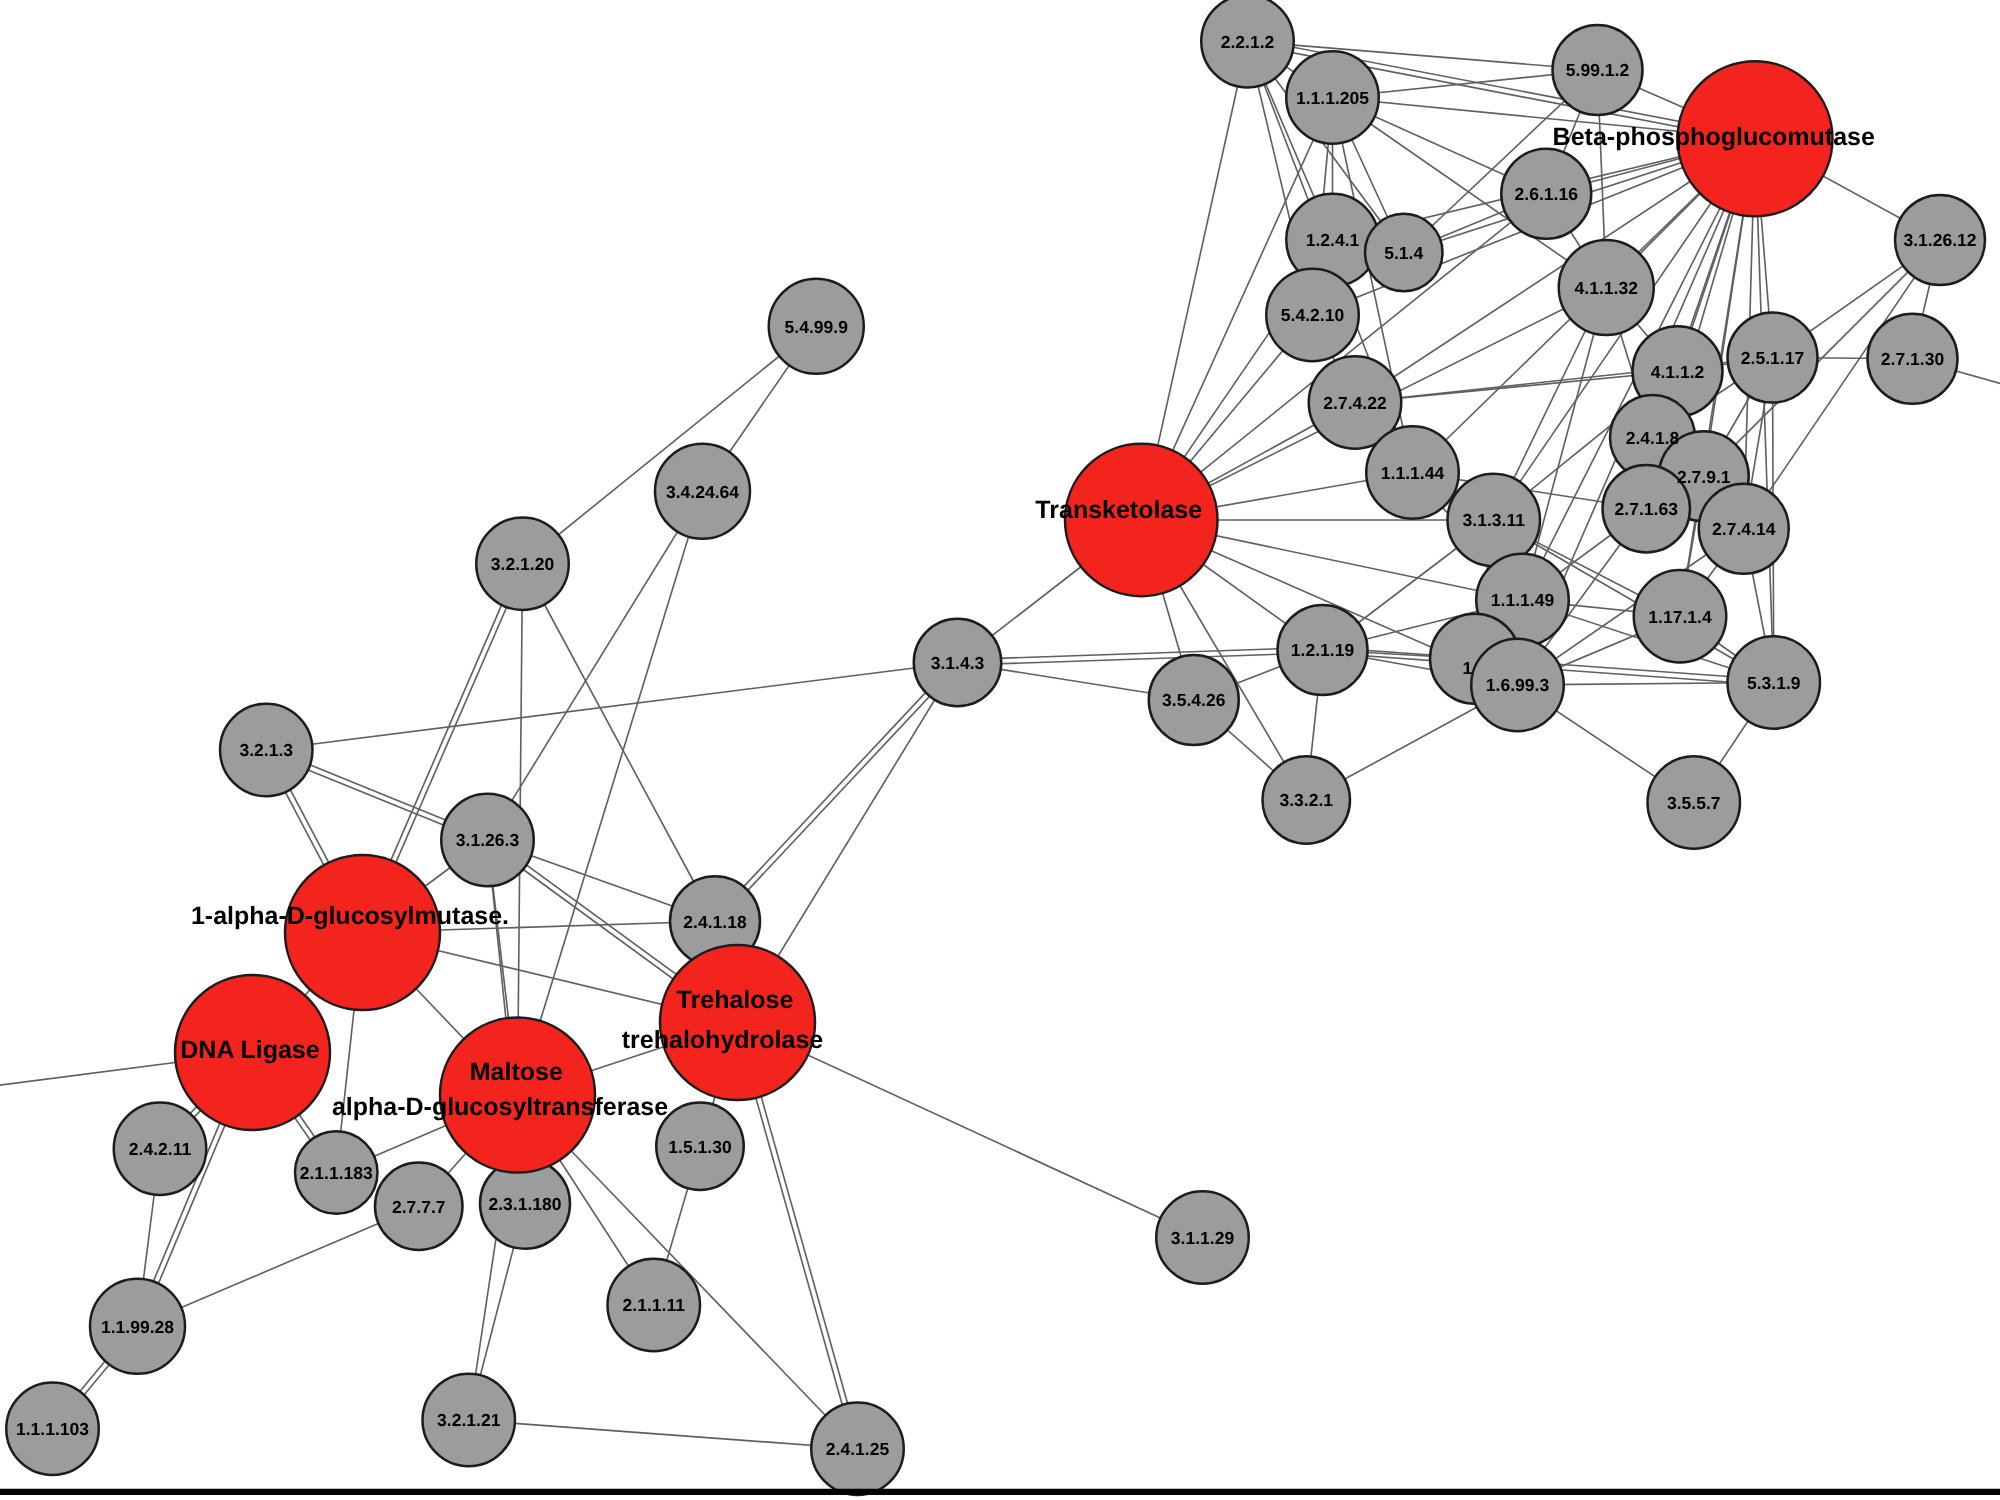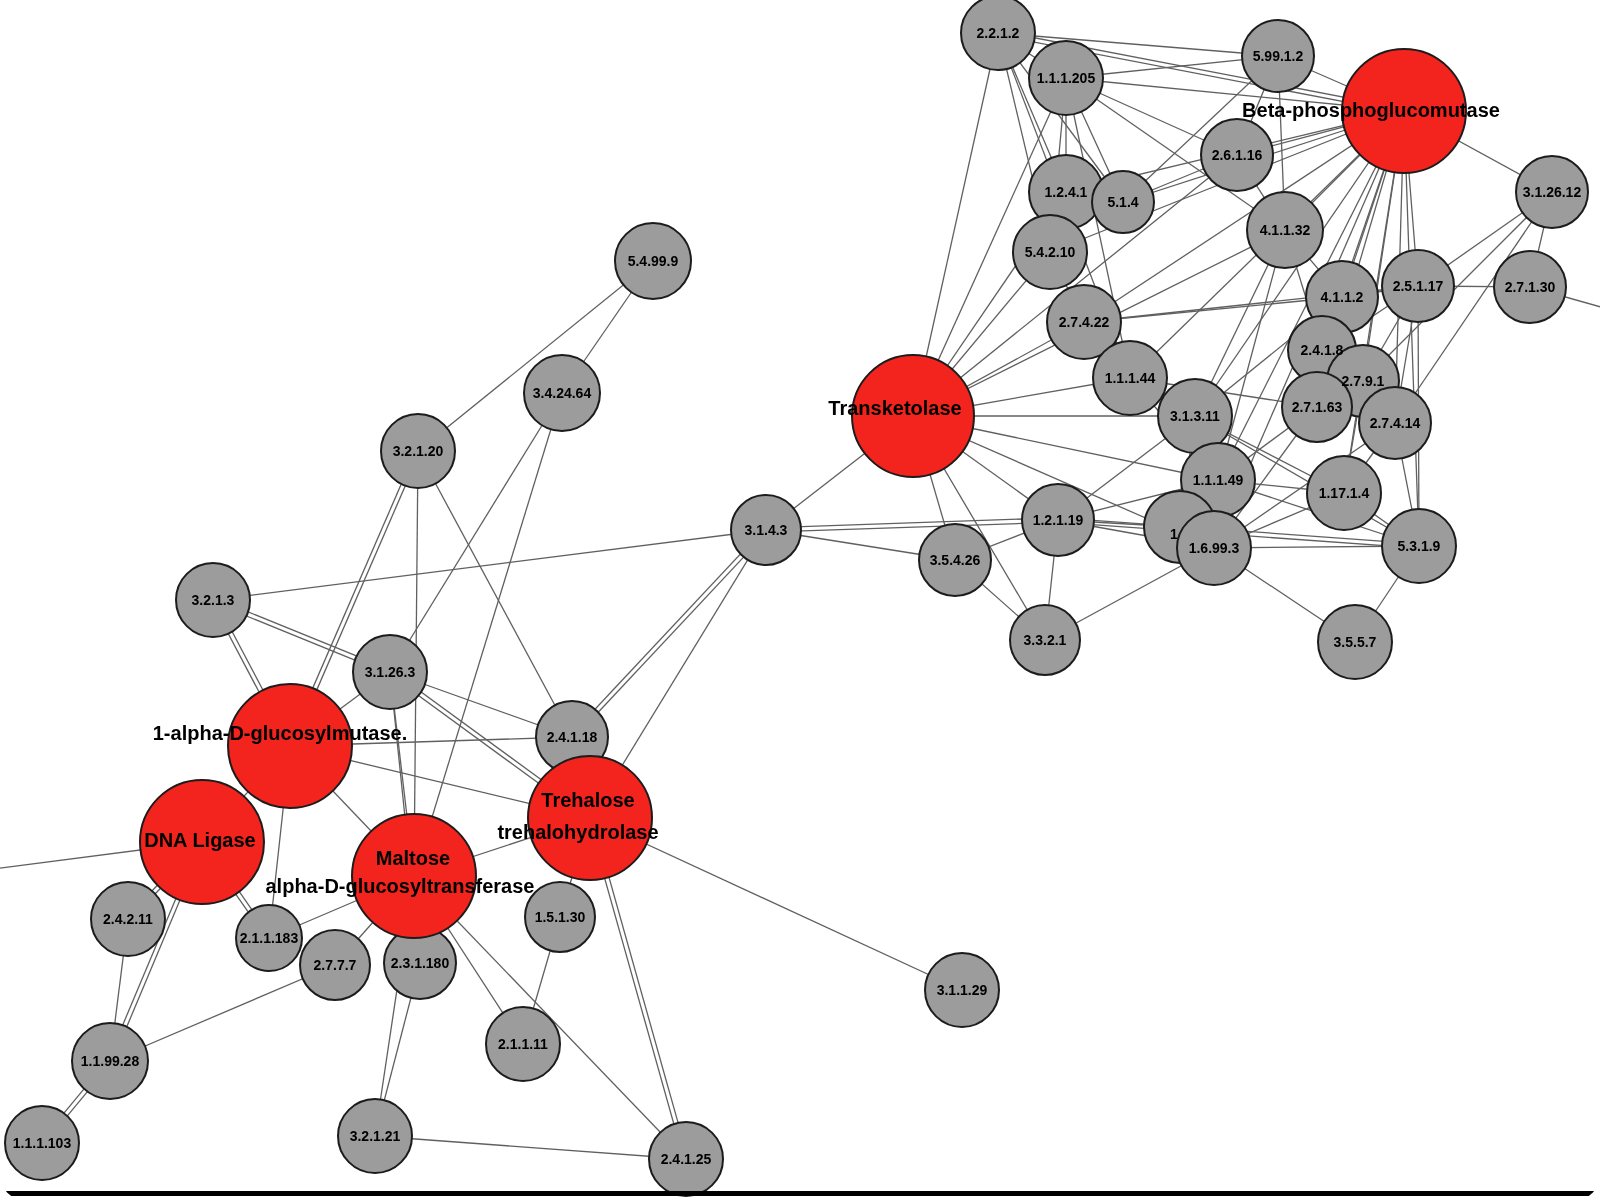--- a/index.html
+++ b/index.html
@@ -1,17 +1,17 @@
 <!DOCTYPE html>
 <html><head>
 <meta charset="utf-8">
 <style>
   html,body{margin:0;padding:0;background:#ffffff;}
   body{font-family:"Liberation Sans", sans-serif;}
-  #stage{position:relative;width:1600px;height:1200px;background:#ffffff;overflow:hidden;border-radius:25px;}
+  #stage{position:relative;width:1600px;height:1200px;background:#ffffff;overflow:hidden;}
   svg{display:block;}
   text{user-select:none;}
 </style>
 </head>
 <body>
 
 <div id="stage">
   <svg id="net" width="1600" height="1200" viewBox="0 0 1600 1200" xmlns="http://www.w3.org/2000/svg" style="background: rgb(255, 255, 255);">
       <line x1="653" y1="261" x2="562" y2="393" stroke="#606060" stroke-width="1.3"></line>
       <line x1="653" y1="261" x2="418" y2="451" stroke="#606060" stroke-width="1.3"></line>

